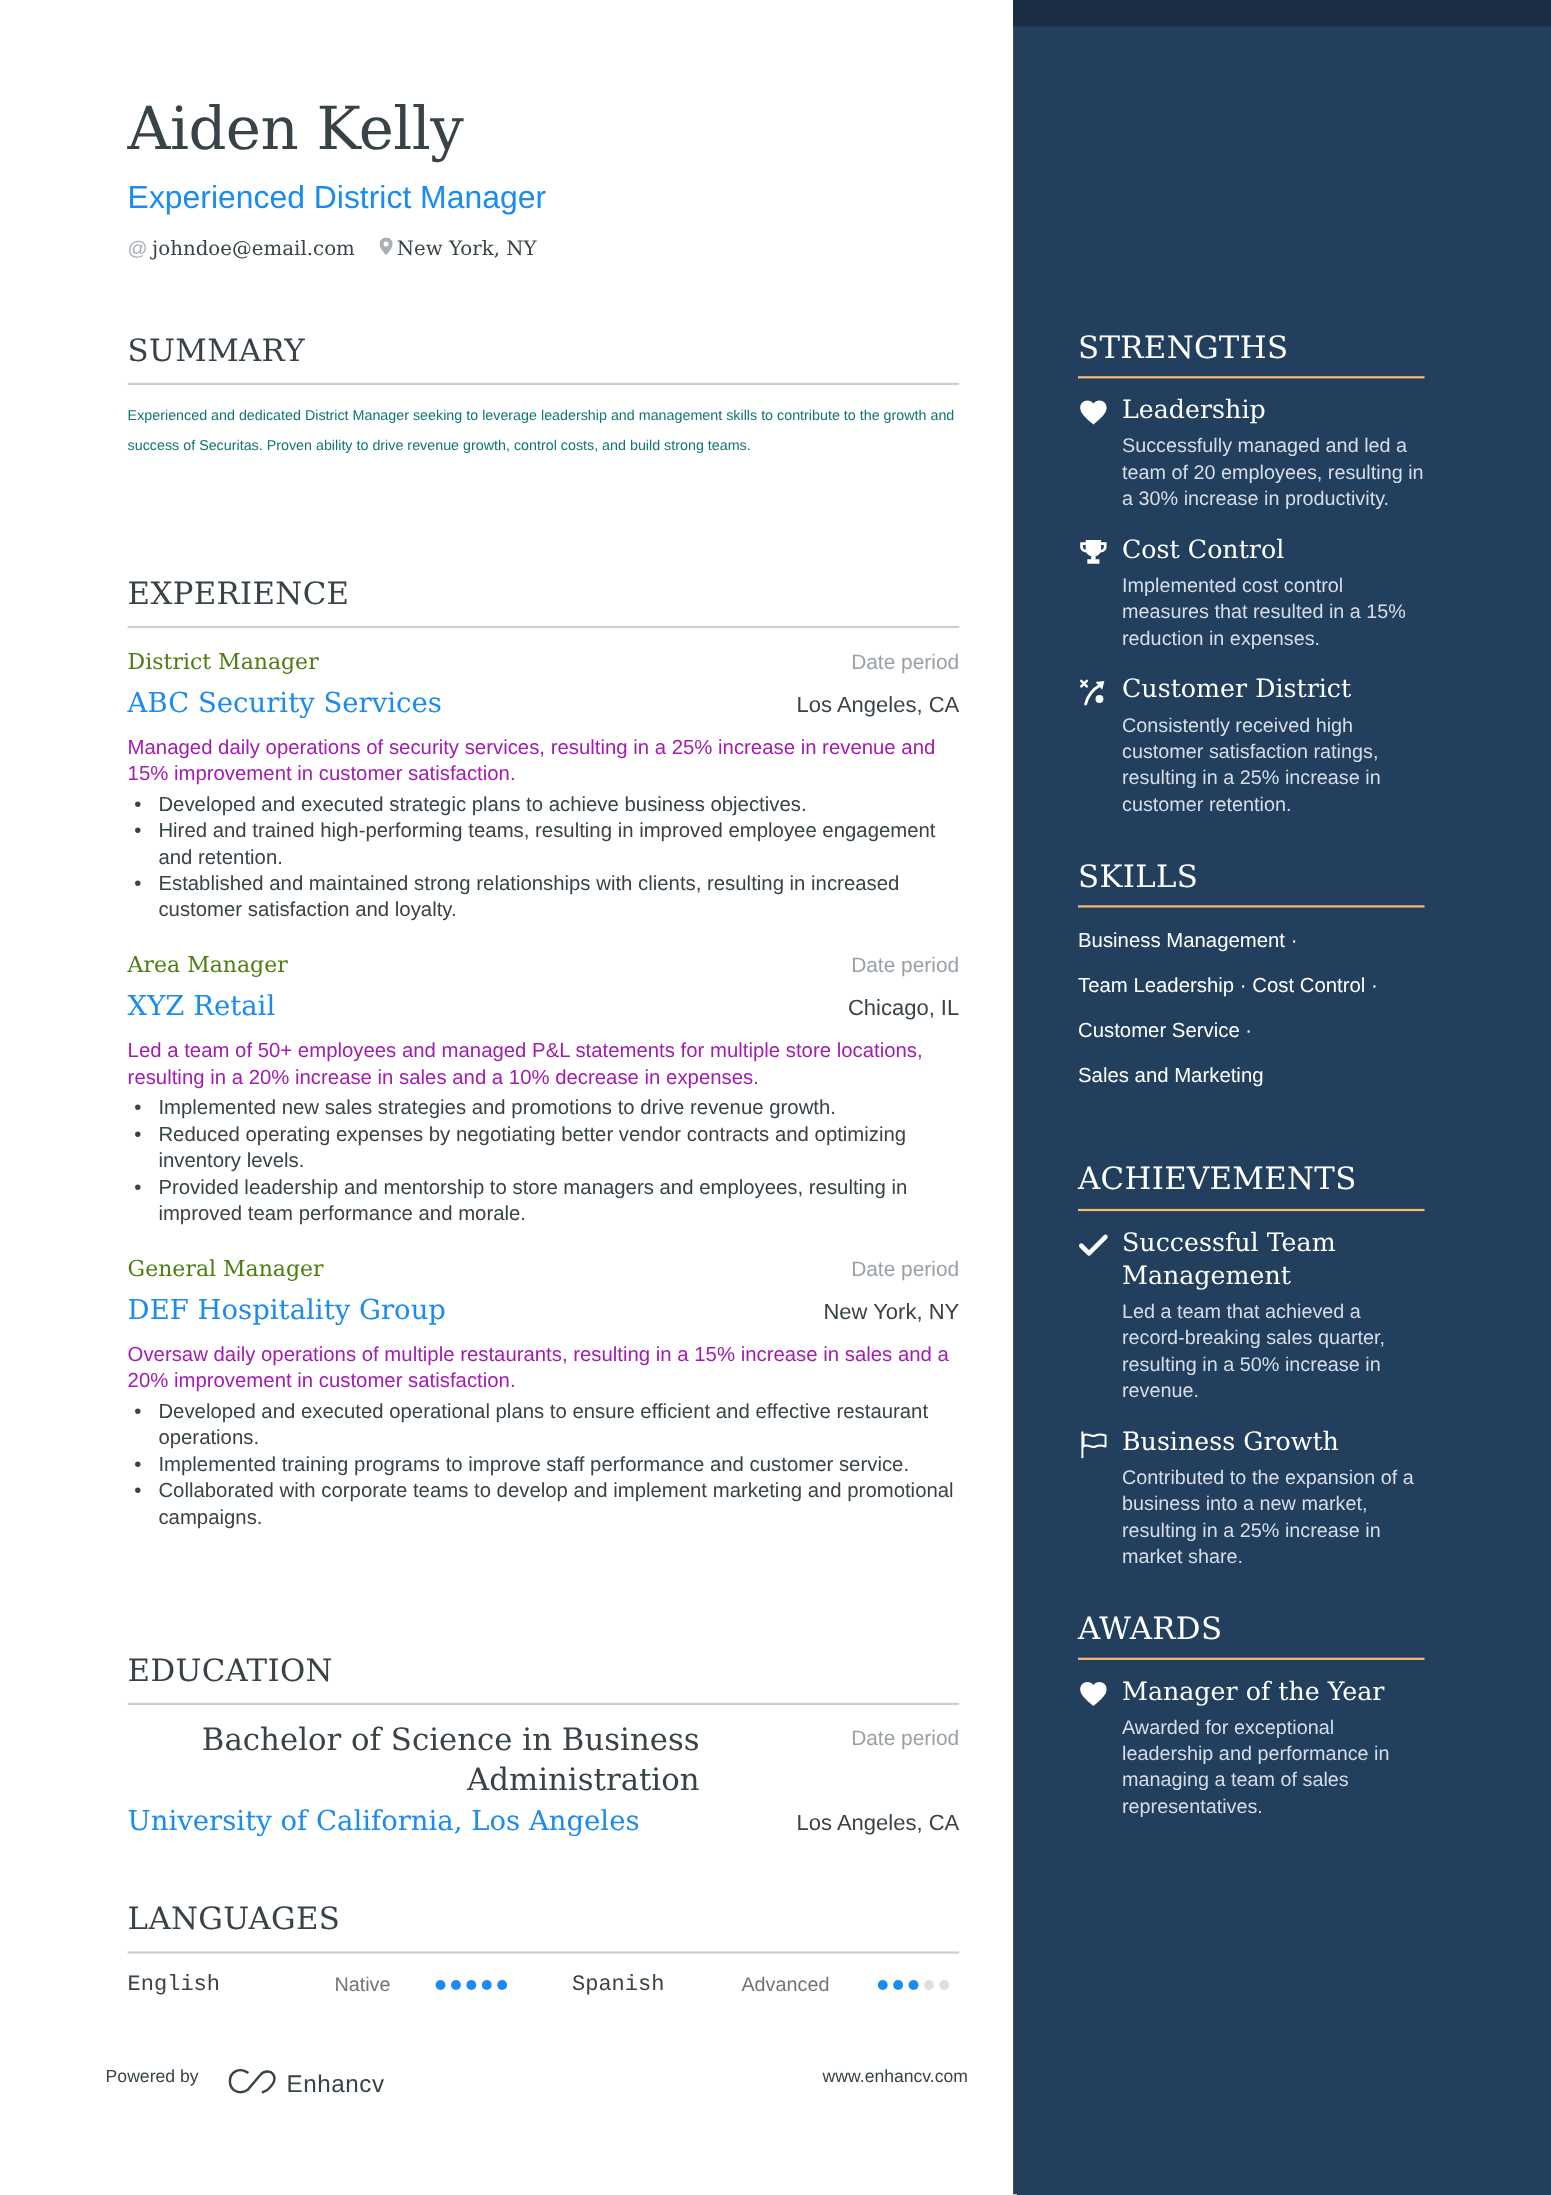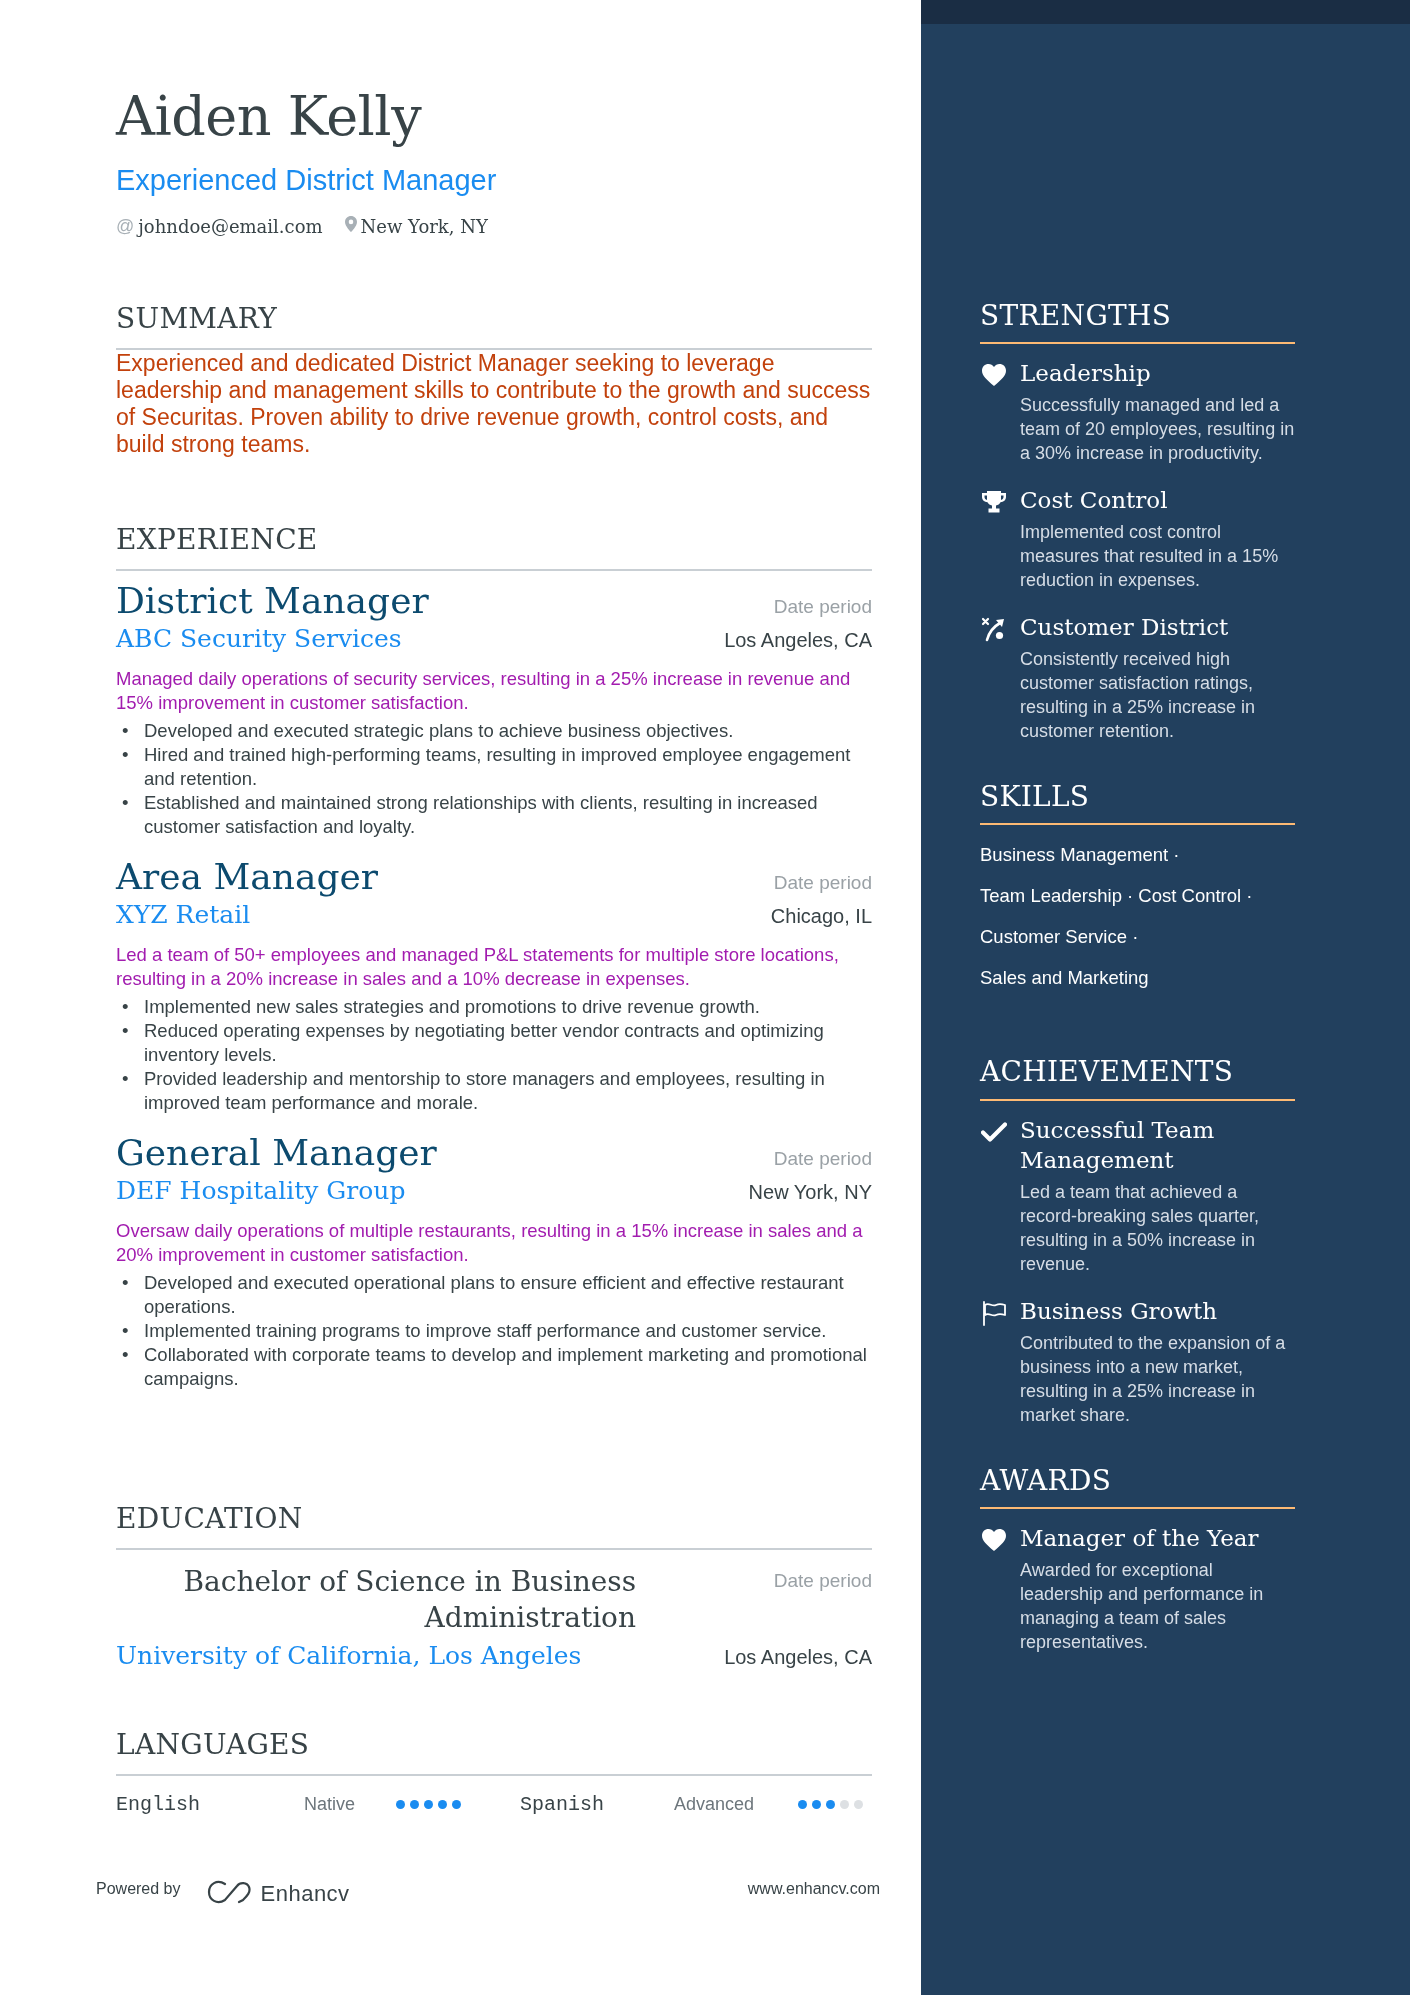--- a/index.html
+++ b/index.html
@@ -51,25 +51,25 @@
     .contacts { position: absolute; top: 216px; left: 0; display: flex; align-items: center; gap: 22px; }
     .contact { display: flex; align-items: center; gap: 4px; font-family: "DejaVu Serif", "Liberation Serif", serif; font-size: 18px; color: #384347; }
     .contact .c-icon { color: #a8b0b6; font-family: "Liberation Sans", sans-serif; font-size: 18px; }
 
     .section { position: absolute; left: 0; width: 756px; }
     .section-title {
       font-family: "DejaVu Serif", "Liberation Serif", serif;
       font-size: 28px; color: #384347; line-height: 34px; letter-spacing: 0.3px;
       padding-bottom: 12px; border-bottom: 2px solid #c9cfd4;
     }
-    .summary-text { font-size: 23px; line-height: 27px; color: #c2410c; }
+    .summary-text { font-size: 13px; line-height: 27px; color: #0f766e; margin-top: 14px; }
 
     .job { position: relative; margin-top: 14px; }
     .job-row { display: flex; justify-content: space-between; align-items: baseline; }
-    .job-title { font-family: "DejaVu Serif", "Liberation Serif", serif; font-size: 36px; color: #0c4a6e; line-height: 36px; }
+    .job-title { font-family: "DejaVu Serif", "Liberation Serif", serif; font-size: 20px; color: #4d7c0f; line-height: 36px; }
     .job-date { font-size: 19px; color: #9aa1a6; }
     .job-company { font-family: "DejaVu Serif", "Liberation Serif", serif; font-size: 25px; color: #1a8cf0; line-height: 40px; }
     .job-location { font-size: 20px; color: #384347; }
     .job-desc { font-size: 18.5px; line-height: 24px; color: #a21caf; margin-top: 8px; }
     .job-bullets { list-style: none; margin-top: 4px; }
     .job-bullets li { position: relative; padding-left: 28px; font-size: 18.5px; line-height: 24px; color: #384347; }
     .job-bullets li::before { content: "\2022"; position: absolute; left: 6px; top: 0; color: #384347; }
 
     .edu-title { font-family: "DejaVu Serif", "Liberation Serif", serif; font-size: 28px; color: #384347; line-height: 36px; max-width: 520px; }
 

